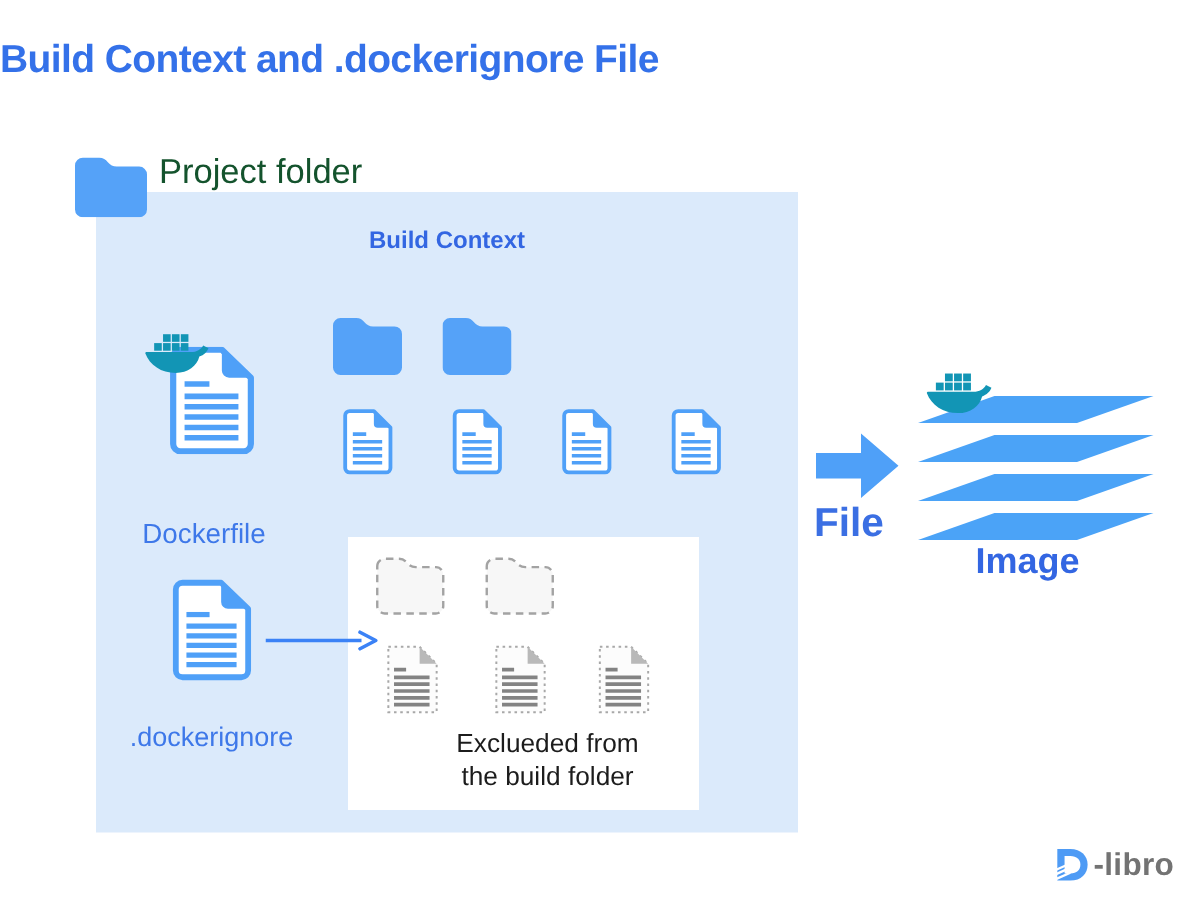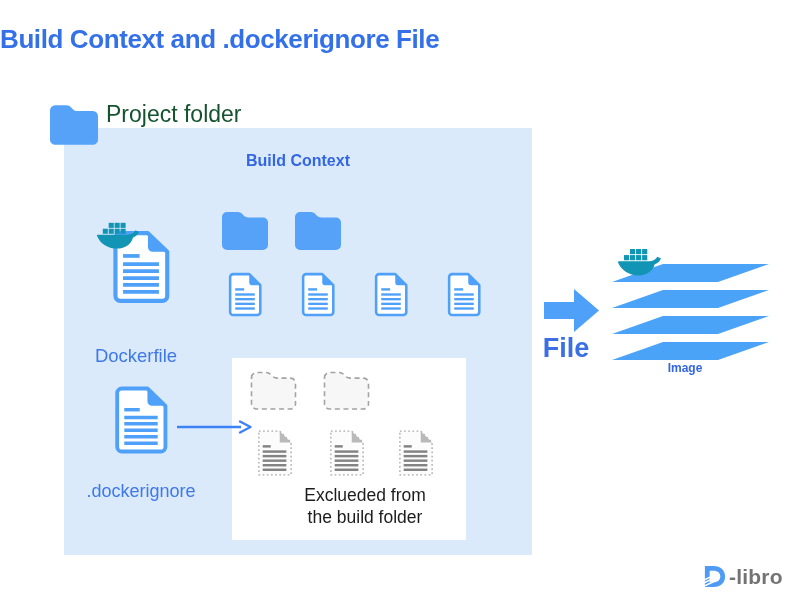--- a/index.html
+++ b/index.html
@@ -21,21 +21,21 @@
   .dockerignore-label{left:70px;top:443px;width:142px;font-size:18px;}
 
   .excluded-box{left:232px;top:358px;width:234px;height:182px;background:#ffffff;}
   .excluded-caption{left:232px;top:485px;width:234px;text-align:center;
                     font-size:17.5px;line-height:21.5px;color:#1C1C1C;}
   .excluded-caption span{display:block;padding-left:32px;}
 
   .build-label{left:524px;top:333px;width:84px;text-align:center;
                font-size:27px;font-weight:800;color:#3B6FE3;}
   .image-label{left:634px;top:361px;width:102px;text-align:center;
-               font-size:12px;font-weight:700;color:#3366E2;}
+               font-size:24px;font-weight:700;color:#3366E2;}
 
   .logo{left:702px;top:564px;display:flex;align-items:center;gap:2px;}
   .logo-text{font-size:21px;font-weight:700;color:#737373;letter-spacing:0.2px;}
 </style>
 </head>
 <body>
 
 <svg width="0" height="0" style="position:absolute" aria-hidden="true">
   <defs>
     <symbol id="sym-folder" viewBox="0 0 46 40">

